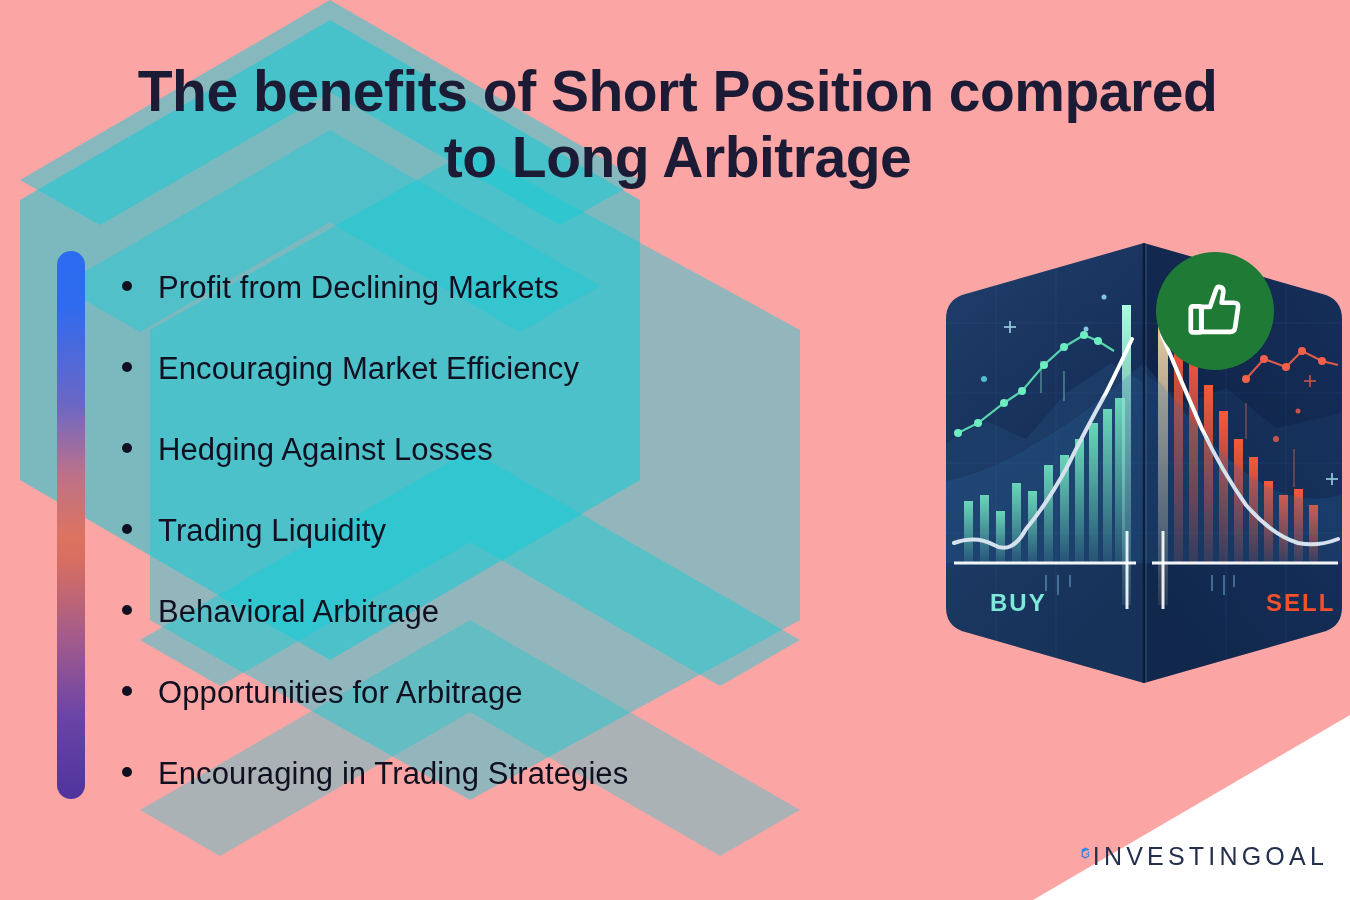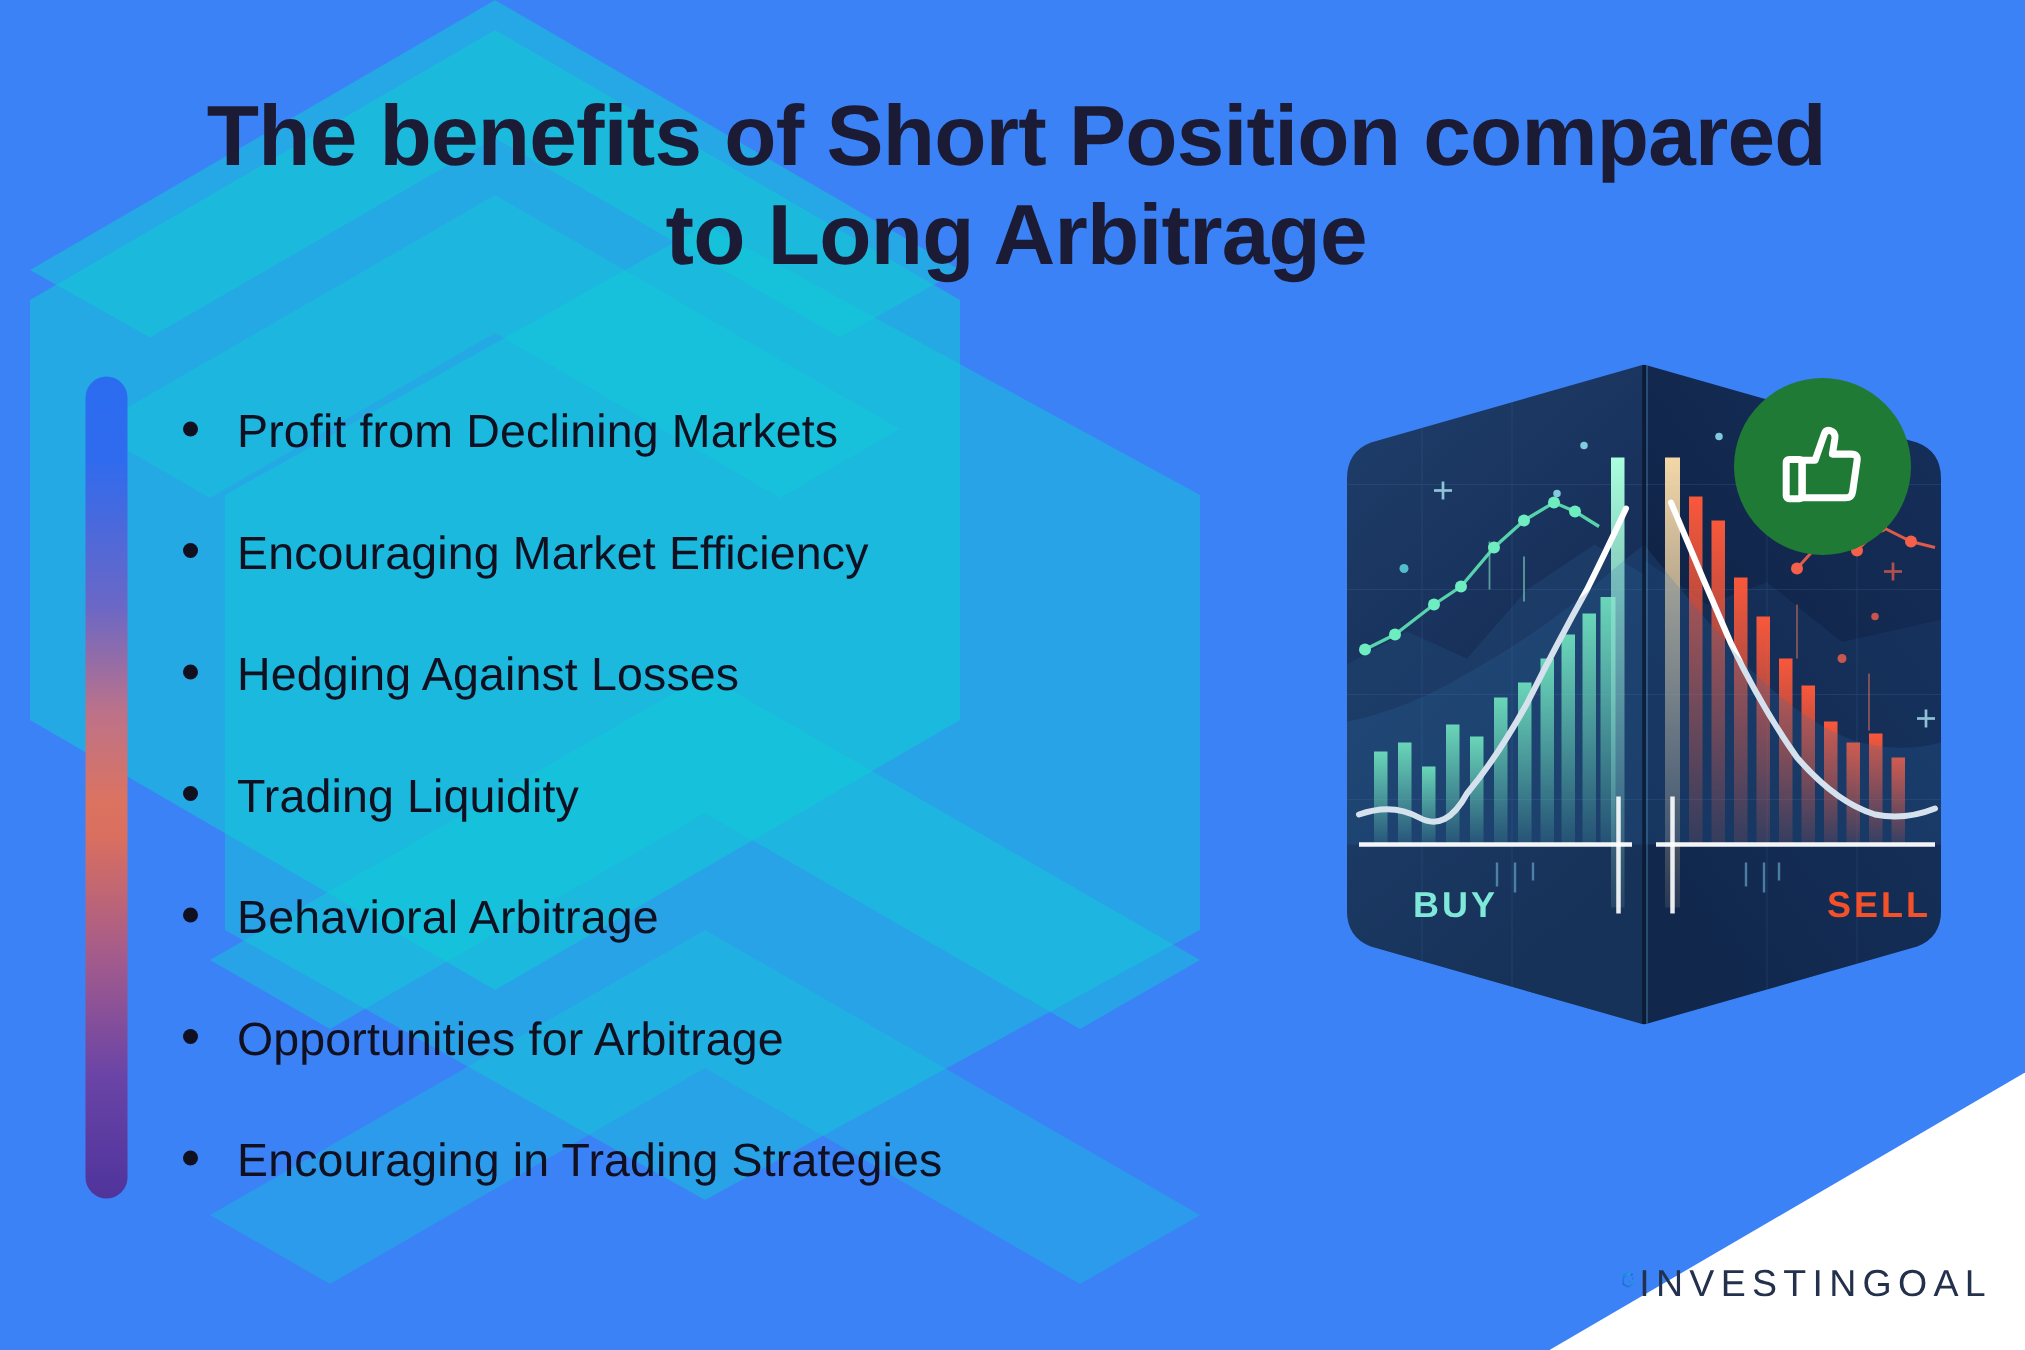--- a/index.html
+++ b/index.html
@@ -4,21 +4,21 @@
 <style>
   * { margin:0; padding:0; box-sizing:border-box; }
   html, body {
     width:1350px; height:900px;
     overflow:hidden;
     font-family:"Liberation Sans", sans-serif;
   }
   #canvas {
     position:relative;
     width:1350px; height:900px;
-    background:#3b82f6;
+    background:#fca5a5;
     overflow:hidden;
   }
 
   
   .bg-layer { position:absolute; inset:0; overflow:hidden; pointer-events:none; }
 
   
   .title {
     position:absolute;
     left:60px; top:58px;
@@ -72,21 +72,21 @@
     font-size:31px;
     color:#101020;
     letter-spacing:0.1px;
     white-space:nowrap;
     margin-top:18px;
   }
 
   
   .hexwrap {
     position:absolute;
-    left:898px; top:243px;
+    left:946px; top:243px;
     width:383px; height:440px;
   }
   .hexwrap svg { display:block; }
 
   
   .badge {
     position:absolute;
     left:1156px; top:252px;
     width:118px; height:118px;
     border-radius:50%;

